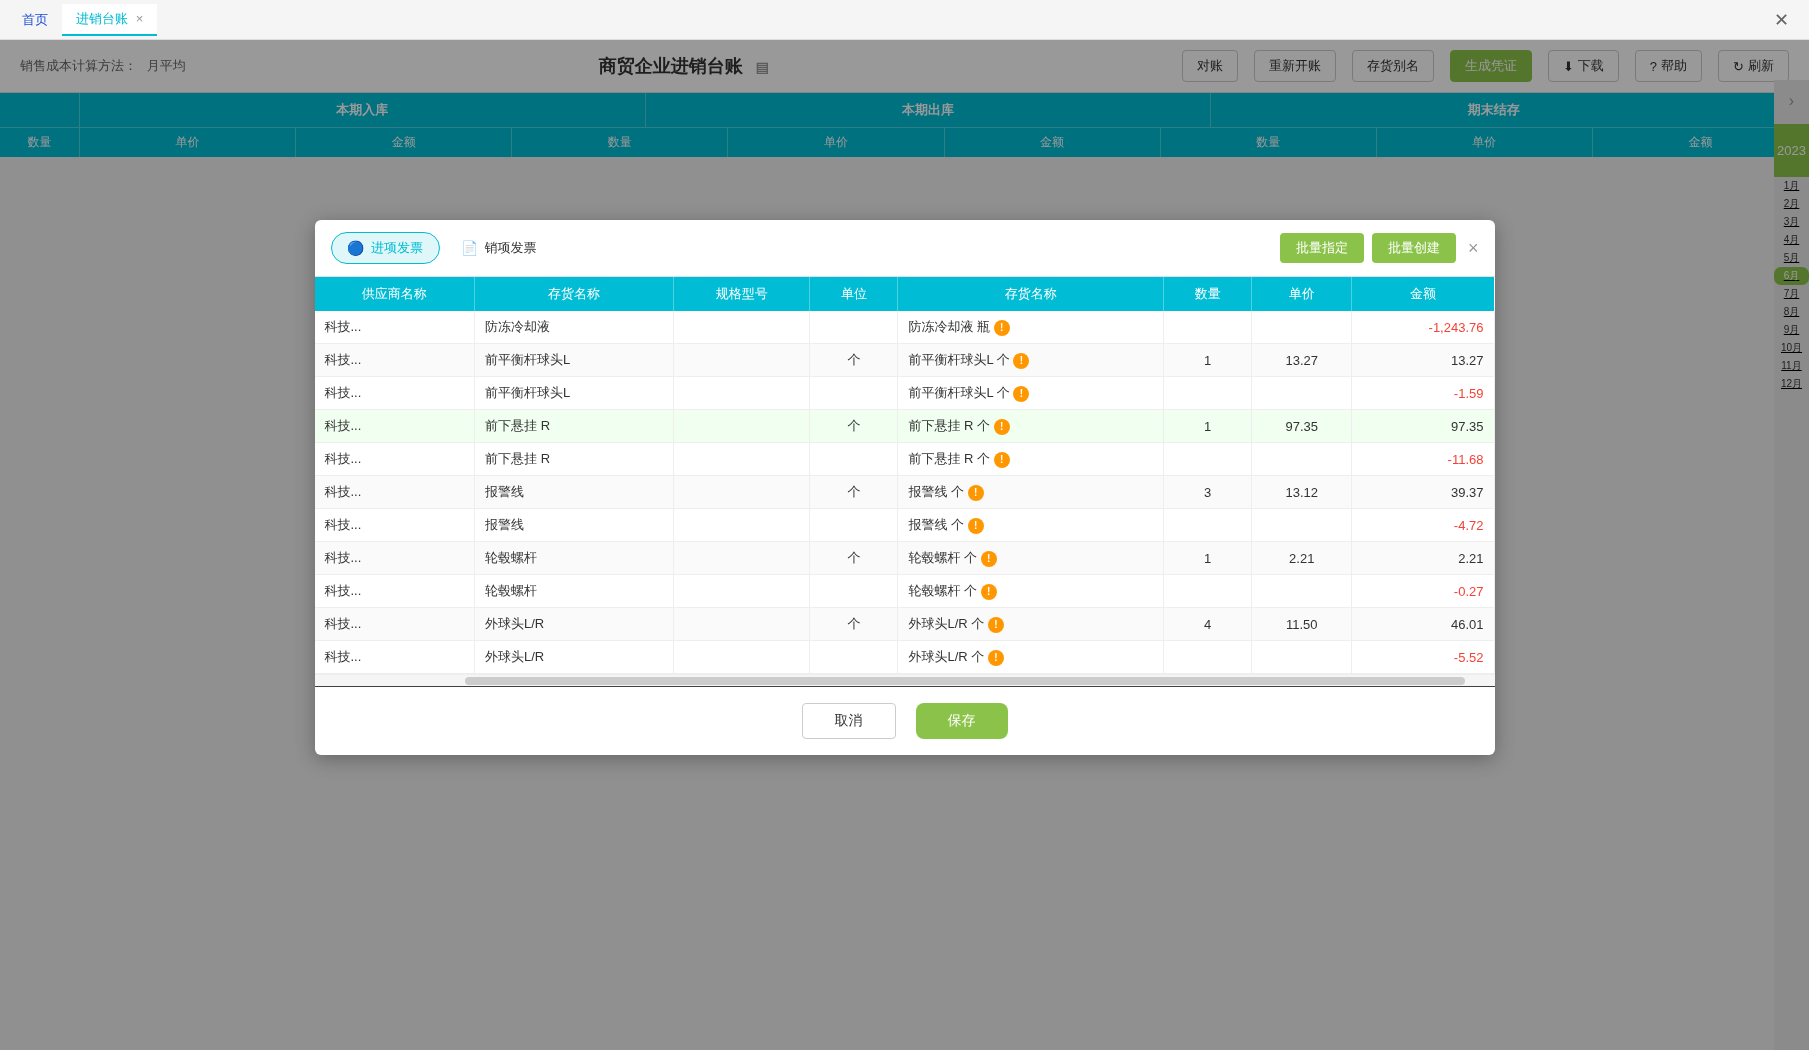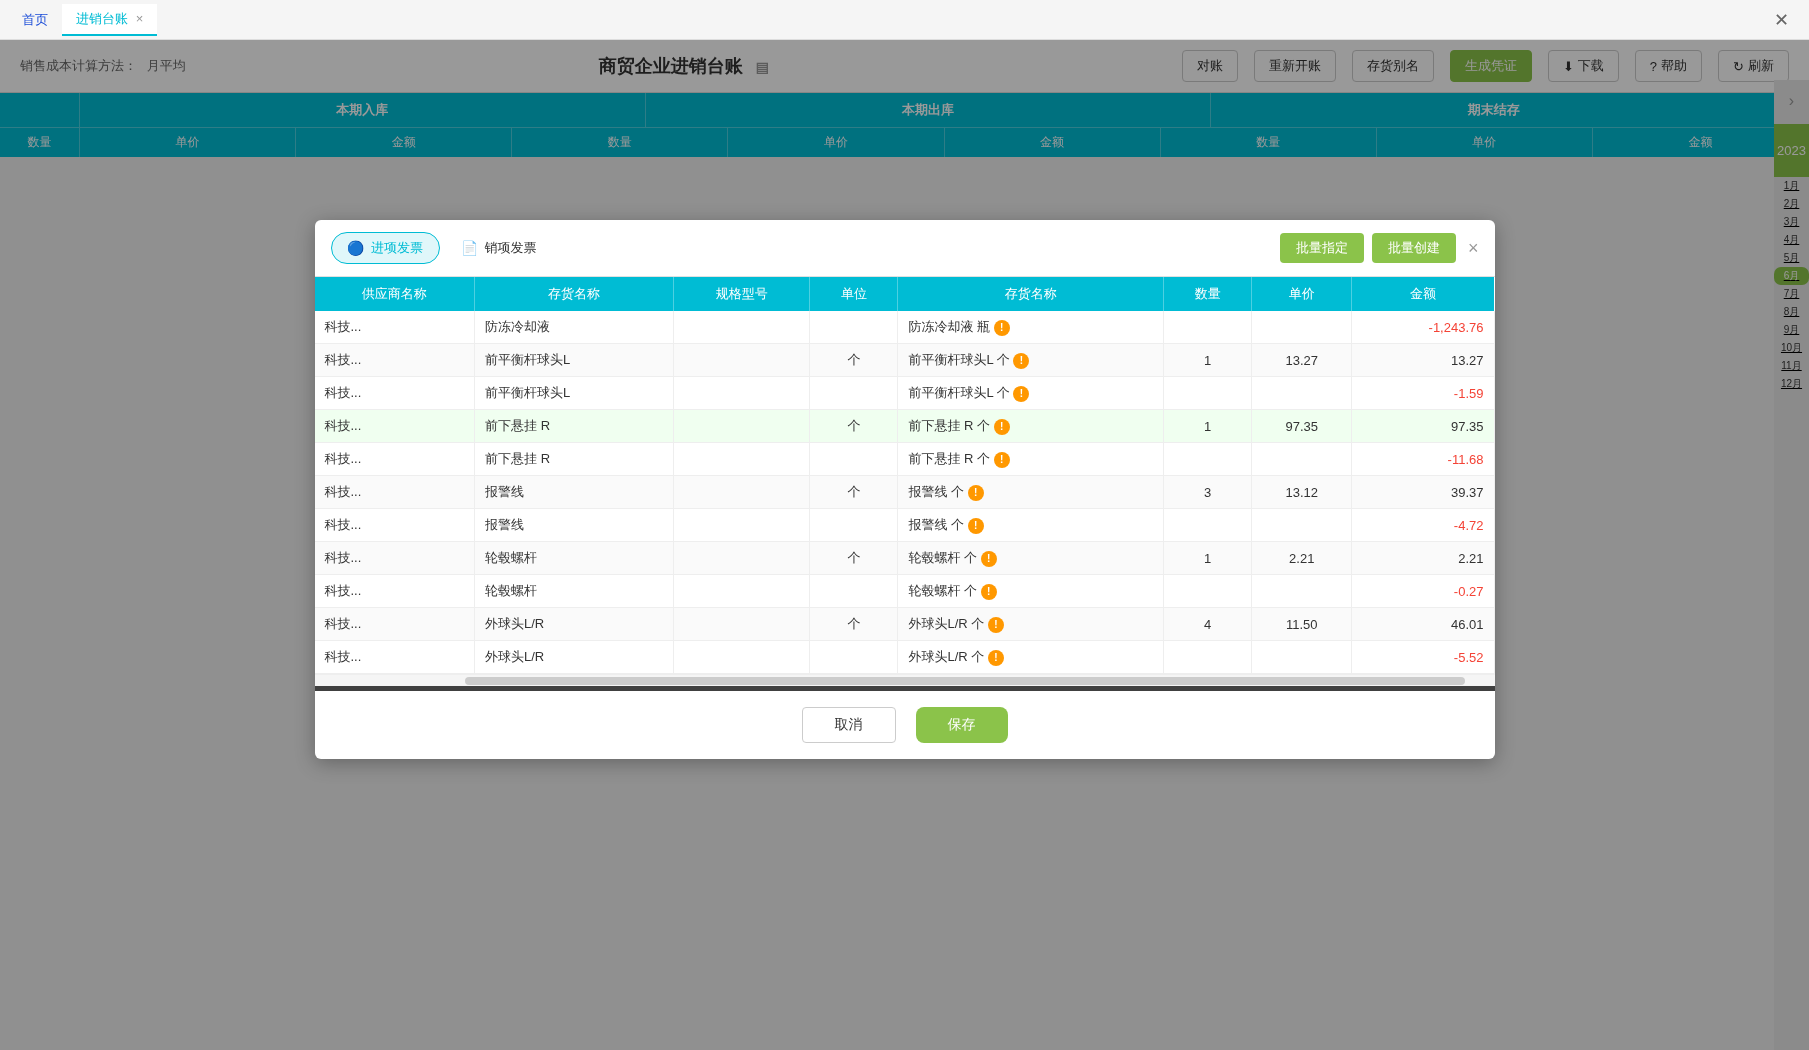--- a/index.html
+++ b/index.html
@@ -64,21 +64,21 @@
     tbody tr { border-bottom: 1px solid #eee; }
     tbody tr:nth-child(even) { background: #fafafa; }
     tbody tr.highlighted { background: #f0fff0; }
     tbody td { padding: 7px 10px; text-align: center; font-size: 13px; color: #333; border-right: 1px solid #eee; white-space: nowrap; }
     tbody td.text-left { text-align: left; }
     tbody td.text-right { text-align: right; }
     .warn-icon { display: inline-block; width: 16px; height: 16px; background: #ff9800; border-radius: 50%; color: #fff; font-size: 10px; line-height: 16px; text-align: center; font-weight: bold; }
     .neg { color: #f44336; }
 
     
-    .dialog-footer { padding: 16px; display: flex; justify-content: center; gap: 20px; border-top: 5px solid #404040; }
+    .dialog-footer { padding: 16px; display: flex; justify-content: center; gap: 20px; border-top: 1px solid #404040; }
     .btn-cancel { padding: 8px 32px; border-radius: 4px; border: 1px solid #ccc; background: #fff; cursor: pointer; font-size: 14px; color: #333; }
     .btn-save { padding: 8px 32px; border-radius: 8px; border: none; background: #8bc34a; color: #fff; cursor: pointer; font-size: 14px; }
 
     
     .scroll-hint { height: 12px; background: #f5f5f5; border-top: 1px solid #eee; position: relative; }
     .scroll-thumb { position: absolute; left: 150px; width: 1000px; height: 8px; top: 2px; background: #ccc; border-radius: 4px; }
   </style>
 </head>
 <body>
 

